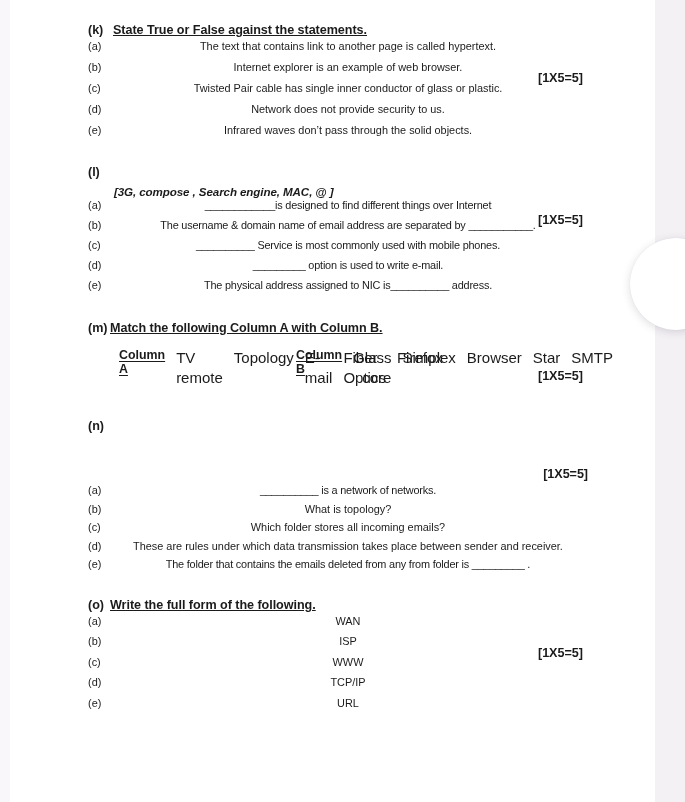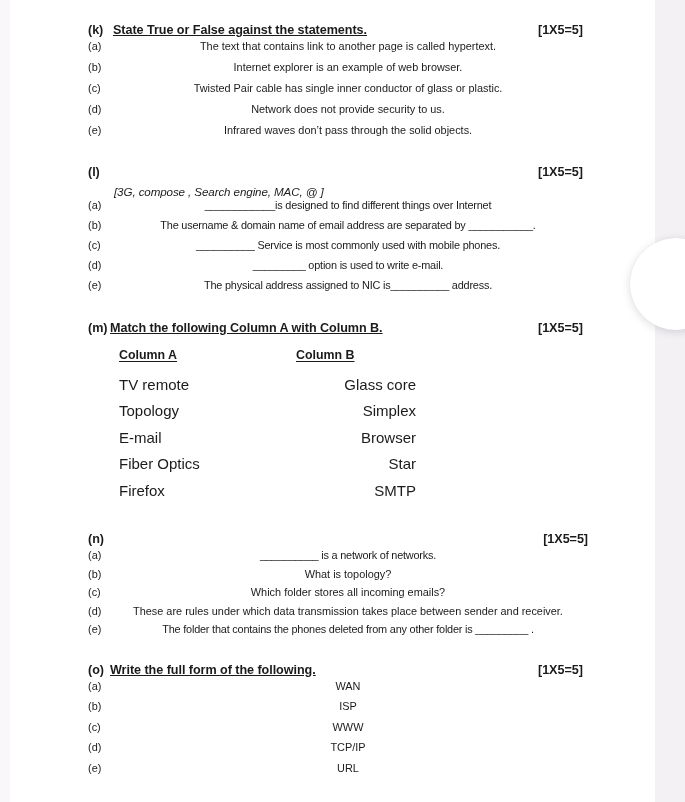--- a/index.html
+++ b/index.html
@@ -65,31 +65,32 @@
   .sec-head .lbl {
     flex: 0 0 auto;
     min-width: 25px;
   }
   .sec-head .lbl.tight { min-width: 22px; }
   .sec-head .txt { flex: 0 1 auto; text-decoration: underline; }
   .sec-head .marks {
     margin-left: auto;
     flex: 0 0 auto;
     white-space: nowrap;
+    margin-top: 48px;
   }
   .sec-head.marks-fixed .marks {
     margin-left: 0;
     position: absolute;
     left: 450px;
   }
 
   .sec-head-wrap { position: relative; }
 
   .hint {
-    font-weight: normal;
+    font-weight: bold;
     font-style: italic;
     font-size: 11.6px;
     margin-left: 26px;
     margin-top: 4px;
     letter-spacing: -0.1px;
   }
 
   
   ol.items {
     list-style: none;
@@ -137,21 +138,22 @@
   .blank { letter-spacing: -0.2px; }
 
   
   .match-wrap {
     margin-top: 11px;
     margin-left: 31px;
     display: flex;
   }
   .col {
     display: flex;
-    flex-direction: column;
+    flex-direction: row;
+    gap: 11px;
   }
   .col-a { width: 177px; }
   .col-b { width: 120px; }
   .col-head {
     font-weight: bold;
     font-size: 12.4px;
     text-decoration: underline;
     text-underline-offset: 2px;
     margin-bottom: 13px;
     align-self: flex-start;
@@ -300,21 +302,21 @@
         <li>
           <span class="it-lbl">(c)</span>
           <span class="it-txt">Which folder stores all incoming emails?</span>
         </li>
         <li>
           <span class="it-lbl">(d)</span>
           <span class="it-txt">These are rules under which data transmission takes place between sender and receiver.</span>
         </li>
         <li>
           <span class="it-lbl">(e)</span>
-          <span class="it-txt blank">The folder that contains the phones deleted from any other folder is _________ .</span>
+          <span class="it-txt blank">The folder that contains the emails deleted from any from folder is _________ .</span>
         </li>
       </ol>
     </div>
 
     <div class="section" style="margin-top:25px;">
       <div class="sec-head-wrap">
         <div class="sec-head marks-fixed">
           <span class="lbl tight">(o)</span>
           <span class="txt">Write the full form of the following.</span>
           <span class="marks">[1X5=5]</span>

